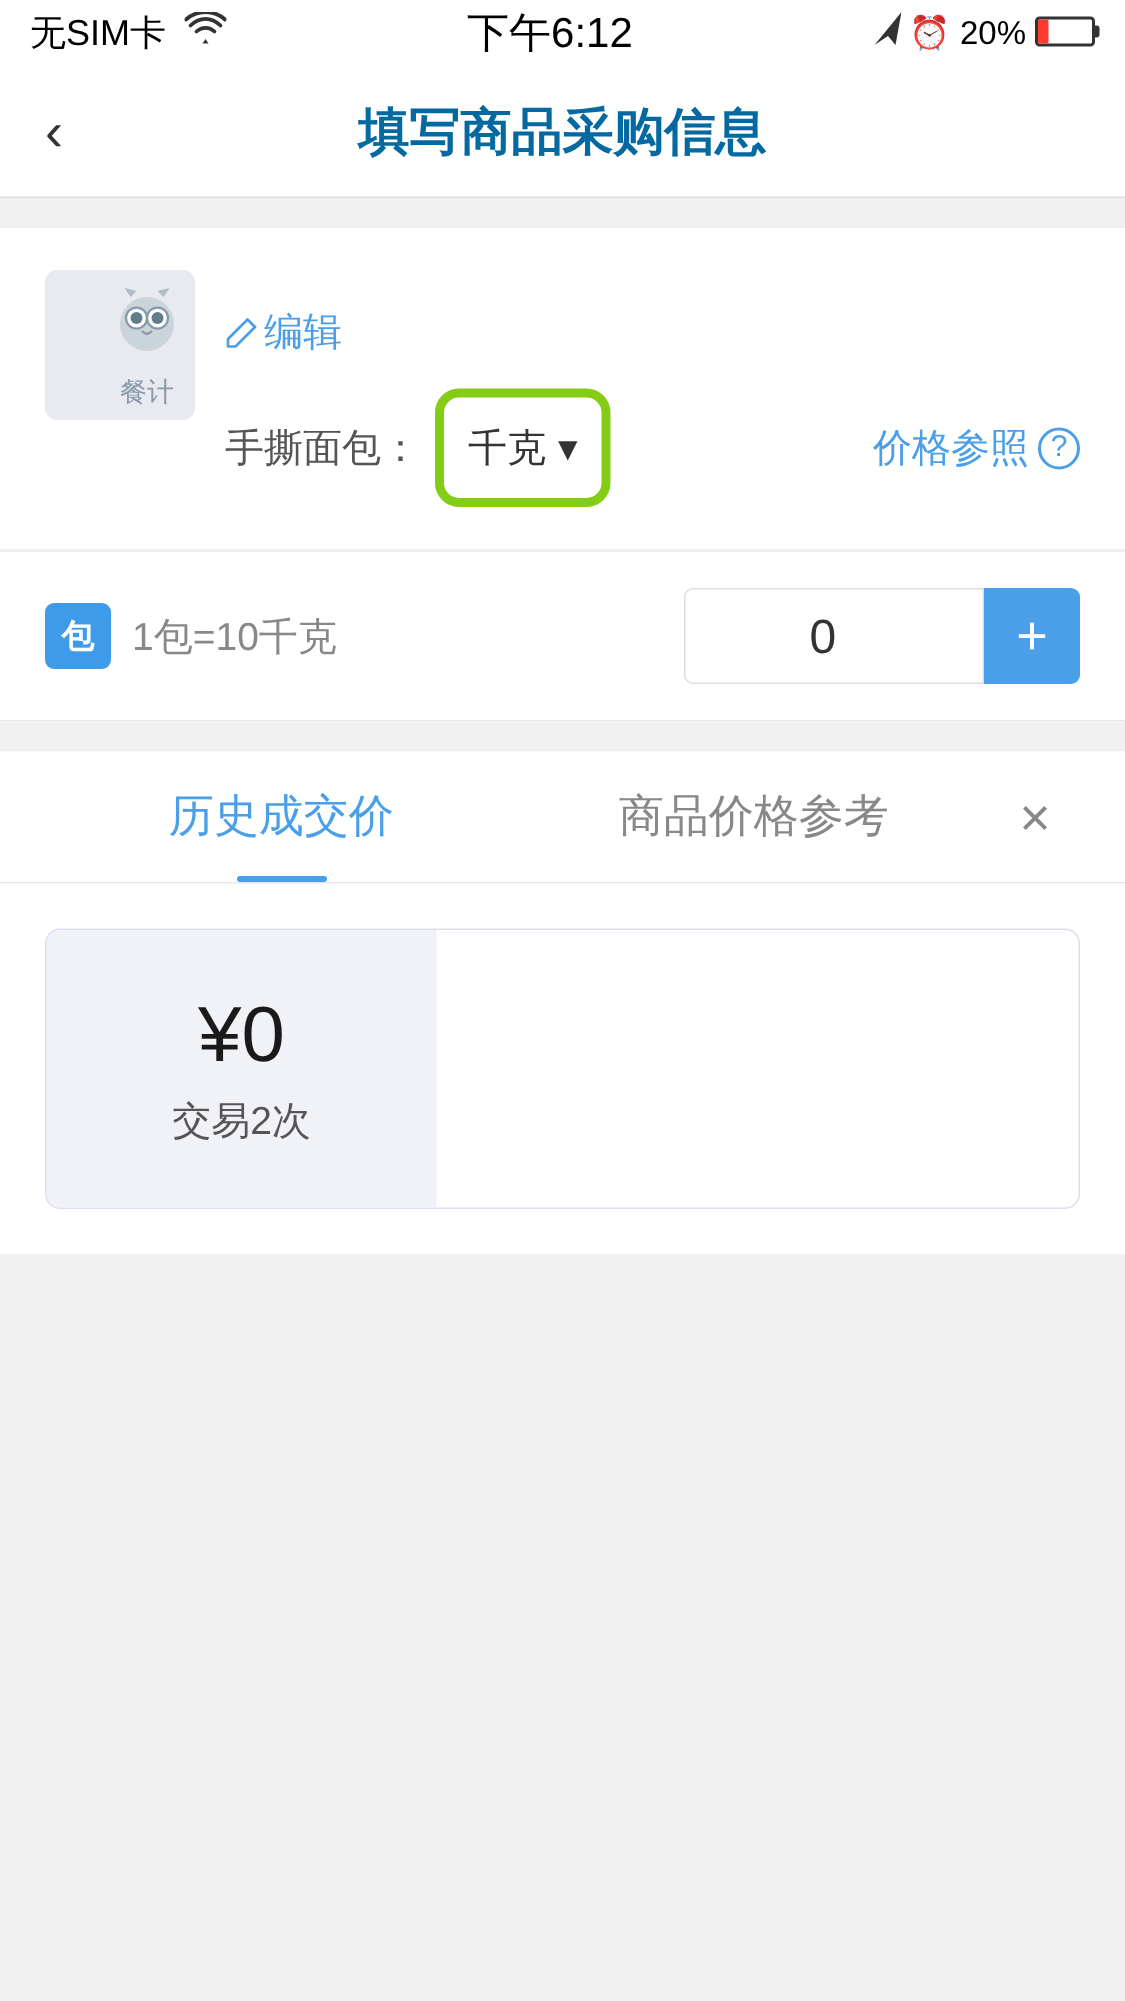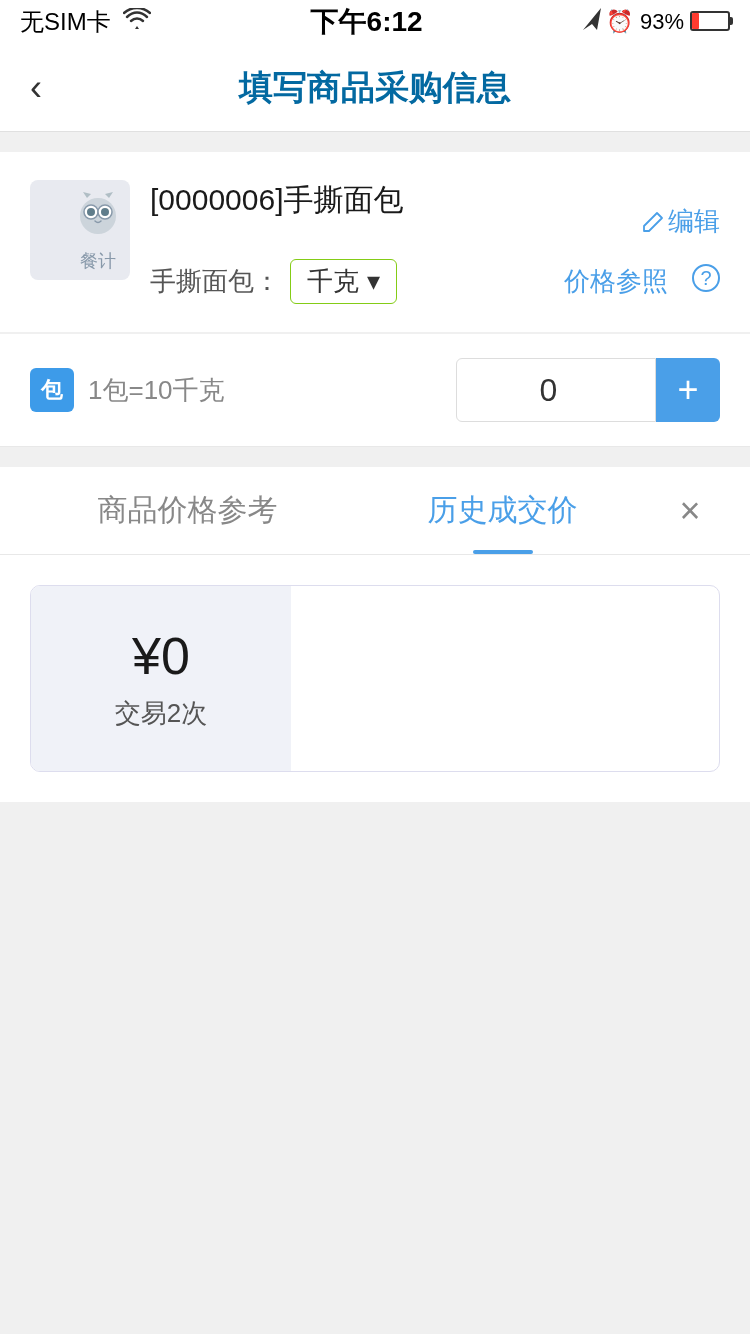--- a/index.html
+++ b/index.html
@@ -25,21 +25,21 @@
       font-weight: 500;
     }
     .status-left {
       display: flex;
       align-items: center;
       gap: 12px;
       font-size: 24px;
     }
     .status-center {
       font-size: 28px;
-      font-weight: 700;
+      font-weight: 400;
     }
     .status-right {
       display: flex;
       align-items: center;
       gap: 6px;
       font-size: 22px;
     }
     .battery-body {
       width: 40px;
       height: 20px;
@@ -157,34 +157,34 @@
     .unit-label {
       font-size: 26px;
       color: #555;
       display: flex;
       align-items: center;
       gap: 10px;
     }
     .unit-select {
       display: inline-flex;
       align-items: center;
-      border: 1px solid #84cc16;
-      border-radius: 6px;
-      padding: 4px 16px;
+      border: 6px solid #84cc16;
+      border-radius: 16px;
+      padding: 16px 16px;
       background: #fff;
       font-size: 26px;
       color: #333;
       gap: 8px;
     }
     .price-ref {
       font-size: 26px;
       color: #4a9fe8;
       display: flex;
-      align-items: flex-start;
-      gap: 24px;
+      align-items: center;
+      gap: 6px;
     }
 
     
     .quantity-section {
       background: #fff;
       margin-top: 2px;
       padding: 0;
       border-bottom: 1px solid #e8e8e8;
     }
     .quantity-row {
@@ -358,21 +358,21 @@
     </span>
   </div>
   <div class="status-center">下午6:12</div>
   <div class="status-right">
     <span>
       <svg width="18" height="22" viewBox="0 0 18 22" fill="#333">
         <polygon points="0,22 18,0 14,22 9,16"></polygon>
       </svg>
     </span>
     <span>⏰</span>
-    <span style="font-size:22px;">93%</span>
+    <span style="font-size:22px;">20%</span>
     <span>
       <div class="battery-body">
         <div class="battery-fill"></div>
       </div>
     </span>
   </div>
 </div>
 
 <div class="nav-bar">
   <span class="nav-back">‹</span>
@@ -394,21 +394,20 @@
 
           <polygon points="14,10 10,4 18,6" fill="#b0bec5"></polygon>
           <polygon points="36,10 40,4 32,6" fill="#b0bec5"></polygon>
         </svg>
       </span>
       <span class="product-label">餐计</span>
     </div>
   </div>
   <div class="product-info">
     <div class="product-header">
-      <span class="product-name">[0000006]手撕面包</span>
       <span class="edit-link">
         <svg width="22" height="22" viewBox="0 0 22 22" fill="none">
           <path d="M15 2l5 5L7 20H2v-5L15 2z" stroke="#4a9fe8" stroke-width="1.8" fill="none" stroke-linejoin="round"></path>
         </svg>
         <span>编辑</span>
       </span>
     </div>
     <div class="product-unit-row">
       <div class="unit-label">
         <span>手撕面包：</span>
@@ -435,25 +434,25 @@
     </div>
     <div class="quantity-input-group">
       <input type="number" class="quantity-input" value="0" style="">
       <button class="quantity-plus">+</button>
     </div>
   </div>
 </div>
 
 <div class="tabs-section">
   <div class="tabs-header">
+    <div class="tab-item active">
+      <span>历史成交价</span>
+    </div>
     <div class="tab-item">
       <span>商品价格参考</span>
-    </div>
-    <div class="tab-item active">
-      <span>历史成交价</span>
     </div>
     <div class="tab-close">
       <span>×</span>
     </div>
   </div>
 
   <div class="transaction-container">
     <div class="transaction-card">
       <div class="transaction-left">
         <span class="transaction-price">¥0</span>

